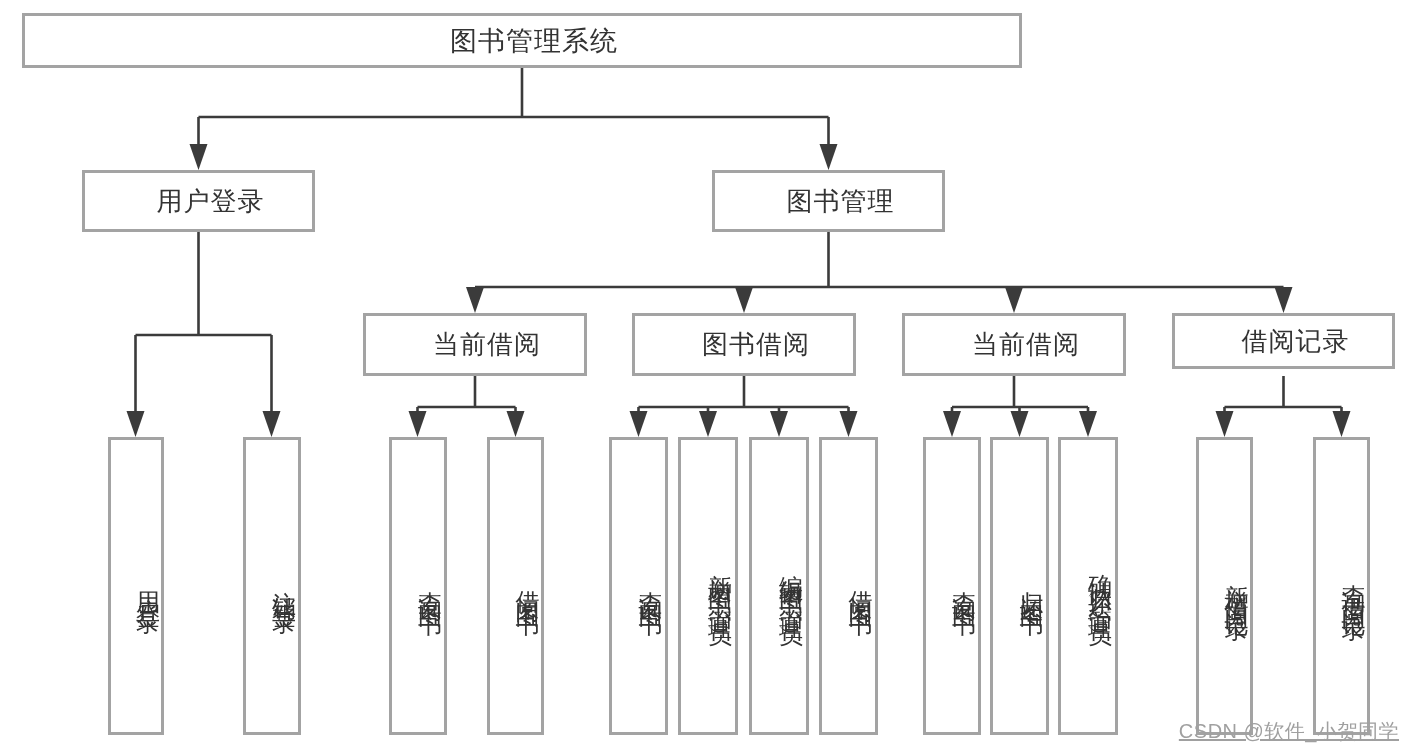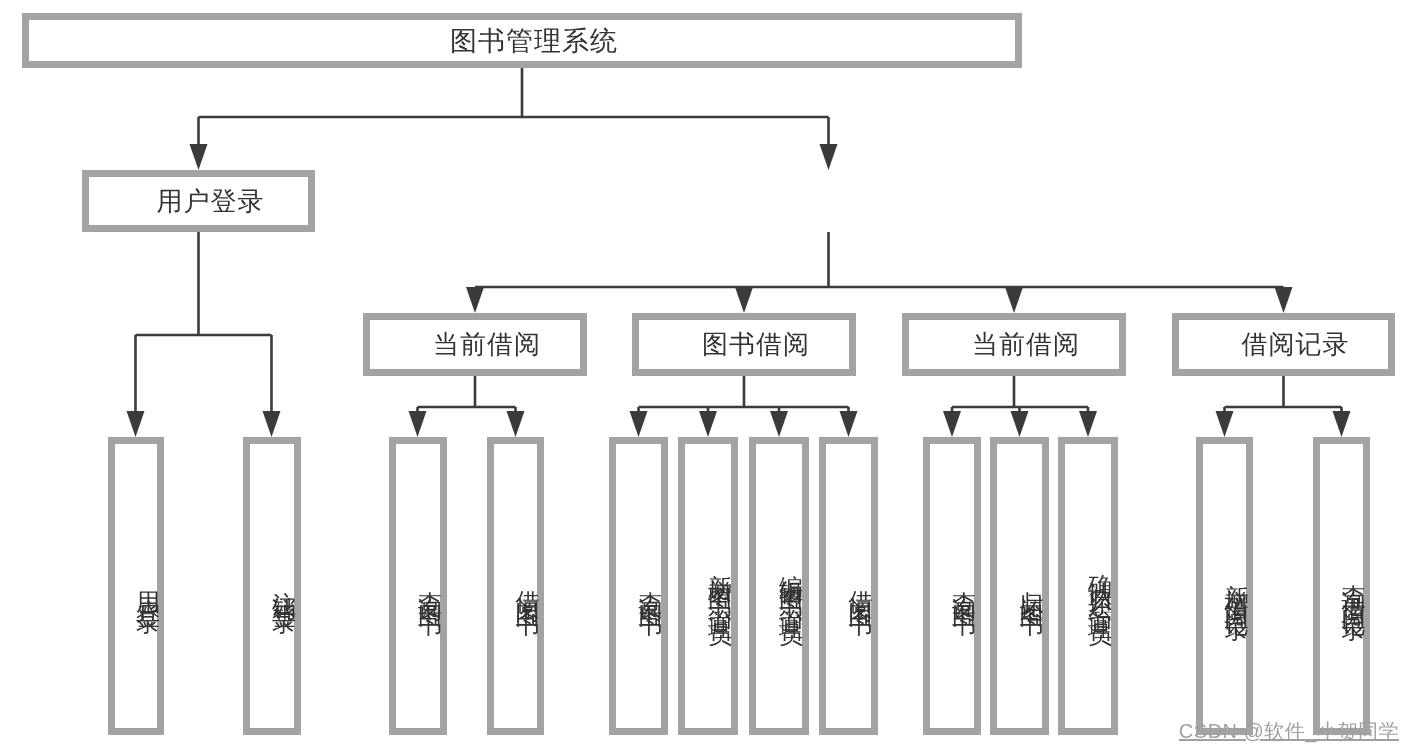--- a/index.html
+++ b/index.html
@@ -23,21 +23,21 @@
     fill: none;
   }
   #wires polygon {
     fill: #3b3b3b;
     stroke: none;
   }
   .node {
     position: absolute;
     box-sizing: border-box;
     background: #ffffff;
-    border: 7px solid #a3a3a3;
+    border: 3px solid #a3a3a3;
     display: flex;
     align-items: center;
     justify-content: center;
     color: #333333;
     padding-left: 24px;
   }
   .node.h .lbl {
     font-size: 26px;
     letter-spacing: 1px;
     white-space: nowrap;
@@ -96,30 +96,33 @@
       <polygon points="1215.5,411 1233.5,411 1224.5,437"></polygon>
       <polygon points="1332.5,411 1350.5,411 1341.5,437"></polygon>
     </svg>
   <div class="watermark">CSDN @软件_小贺同学</div>
 <div class="node h root" style="left: 22px; top: 13px; width: 1000px; height: 55px;">
       <span class="lbl">图书管理系统</span>
     </div>
     <div class="node h" style="left: 82px; top: 170px; width: 233px; height: 62px;">
       <span class="lbl">用户登录</span>
     </div>
+    <div class="node h" style="left: 712px; top: 170px; width: 233px; height: 62px;">
+      <span class="lbl">图书管理</span>
+    </div>
     <div class="node h" style="left: 363px; top: 313px; width: 224px; height: 63px;">
       <span class="lbl">当前借阅</span>
     </div>
     <div class="node h" style="left: 632px; top: 313px; width: 224px; height: 63px;">
       <span class="lbl">图书借阅</span>
     </div>
     <div class="node h" style="left: 902px; top: 313px; width: 224px; height: 63px;">
       <span class="lbl">当前借阅</span>
     </div>
-    <div class="node h" style="left: 1172px; top: 313px; width: 223px; height: 63px;">
+    <div class="node h" style="left: 1172px; top: 313px; width: 223px; height: 56px;">
       <span class="lbl">借阅记录</span>
     </div>
     <div class="node v" style="left: 108px; top: 437px; width: 56px; height: 298px;">
       <span class="lbl">用户登录</span>
     </div>
     <div class="node v" style="left: 243px; top: 437px; width: 58px; height: 298px;">
       <span class="lbl">注销登录</span>
     </div>
     <div class="node v" style="left: 389px; top: 437px; width: 58px; height: 298px;">
       <span class="lbl">查询图书</span>

